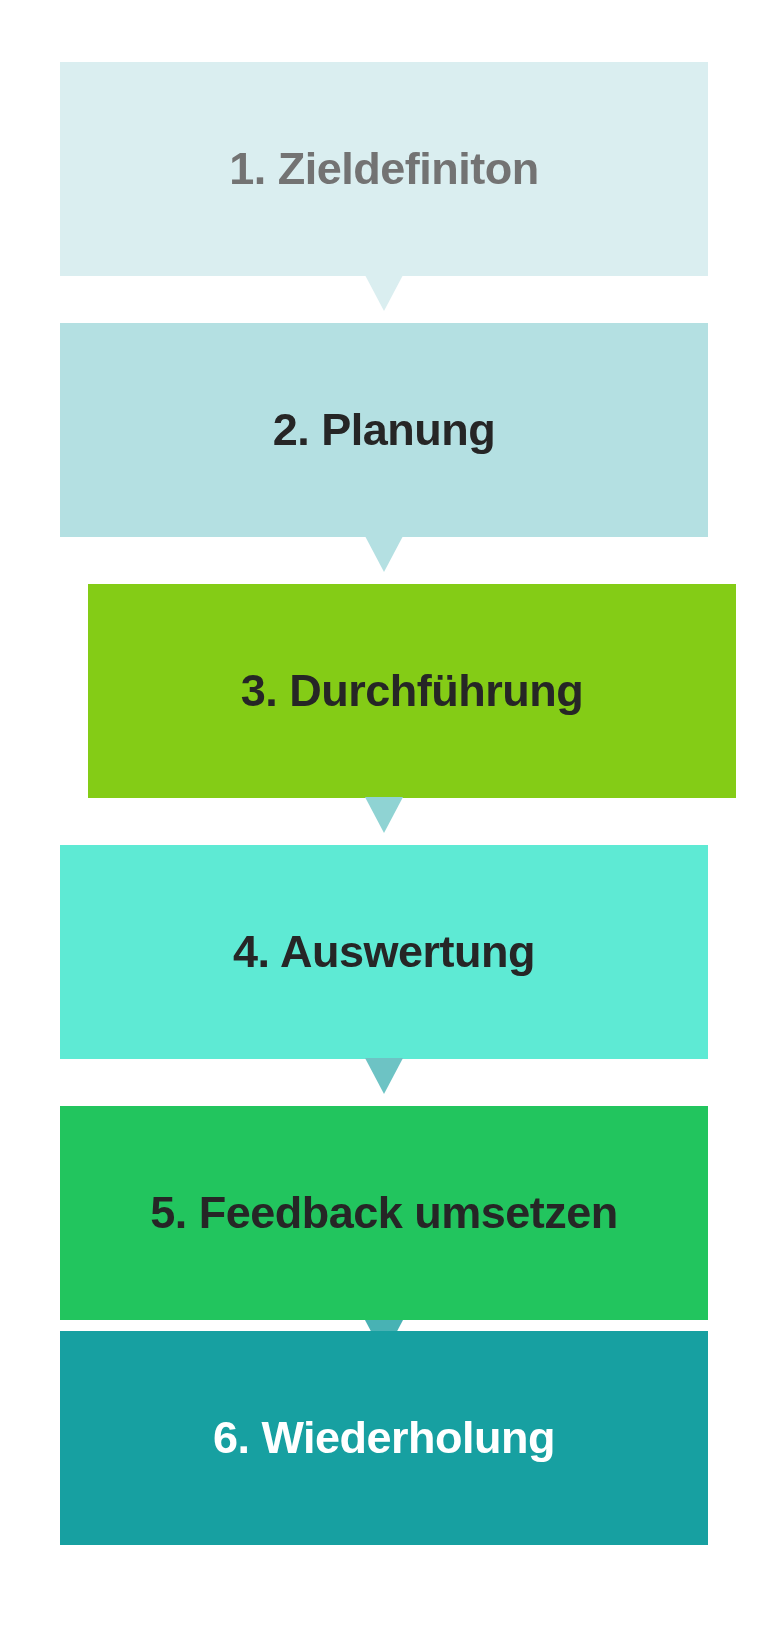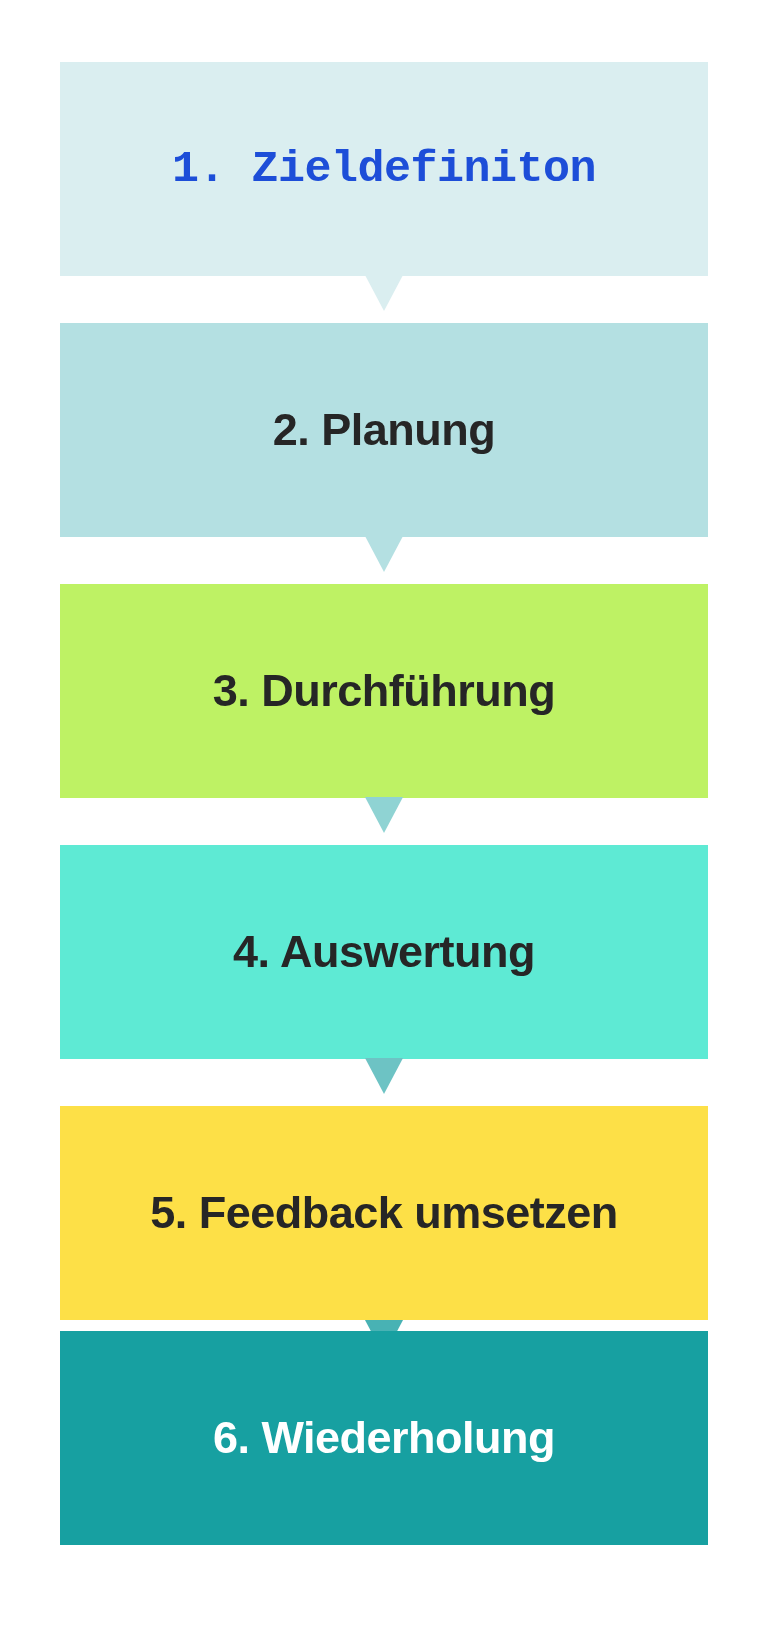--- a/index.html
+++ b/index.html
@@ -45,40 +45,40 @@
       border-right: 19px solid transparent;
       border-top: 36px solid #000;
     }
   </style>
 </head>
 <body>
 
 <div class="flow">
 
   <div class="step" id="step-0" style="top: 0px; background: rgb(218, 238, 240);">
-    <span class="step-label" style="color: #1d4ed8; font-family: Liberation Mono, monospace;">1. Zieldefiniton</span>
+    <span class="step-label" style="color: #737373;">1. Zieldefiniton</span>
   </div>
   <div class="arrow" id="arrow-0" style="top: 213px; border-top-color: rgb(218, 238, 240);"></div>
 
   <div class="step" id="step-1" style="top: 261px; background: rgb(180, 224, 226); align-items: center;">
     <span class="step-label" style="color: rgb(38, 38, 38);">2. Planung</span>
   </div>
   <div class="arrow" id="arrow-1" style="top: 474px; border-top-color: rgb(180, 224, 226);"></div>
 
-  <div class="step" id="step-2" style="top: 522px; background: #bef264;">
+  <div class="step" id="step-2" style="top: 522px; background: #84cc16; margin-left: 28px;">
     <span class="step-label" style="color: rgb(38, 38, 38);">3. Durchführung</span>
   </div>
   <div class="arrow" id="arrow-2" style="top: 735px; border-top-color: rgb(143, 211, 211);"></div>
 
   <div class="step" id="step-3" style="top: 783px; background: #5eead4;">
     <span class="step-label" style="color: rgb(38, 38, 38);">4. Auswertung</span>
   </div>
   <div class="arrow" id="arrow-3" style="top: 996px; border-top-color: rgb(109, 195, 196);"></div>
 
-  <div class="step" id="step-4" style="top: 1044px; background: #fde047;">
+  <div class="step" id="step-4" style="top: 1044px; background: #22c55e;">
     <span class="step-label" style="color: rgb(38, 38, 38);">5. Feedback umsetzen</span>
   </div>
   <div class="arrow" id="arrow-4" style="top: 1258px; border-top-color: rgb(72, 178, 180);"></div>
 
   <div class="step" id="step-5" style="top: 1269px; background: rgb(23, 160, 161);">
     <span class="step-label" style="color: rgb(255, 255, 255);">6. Wiederholung</span>
   </div>
 
 </div>
 

